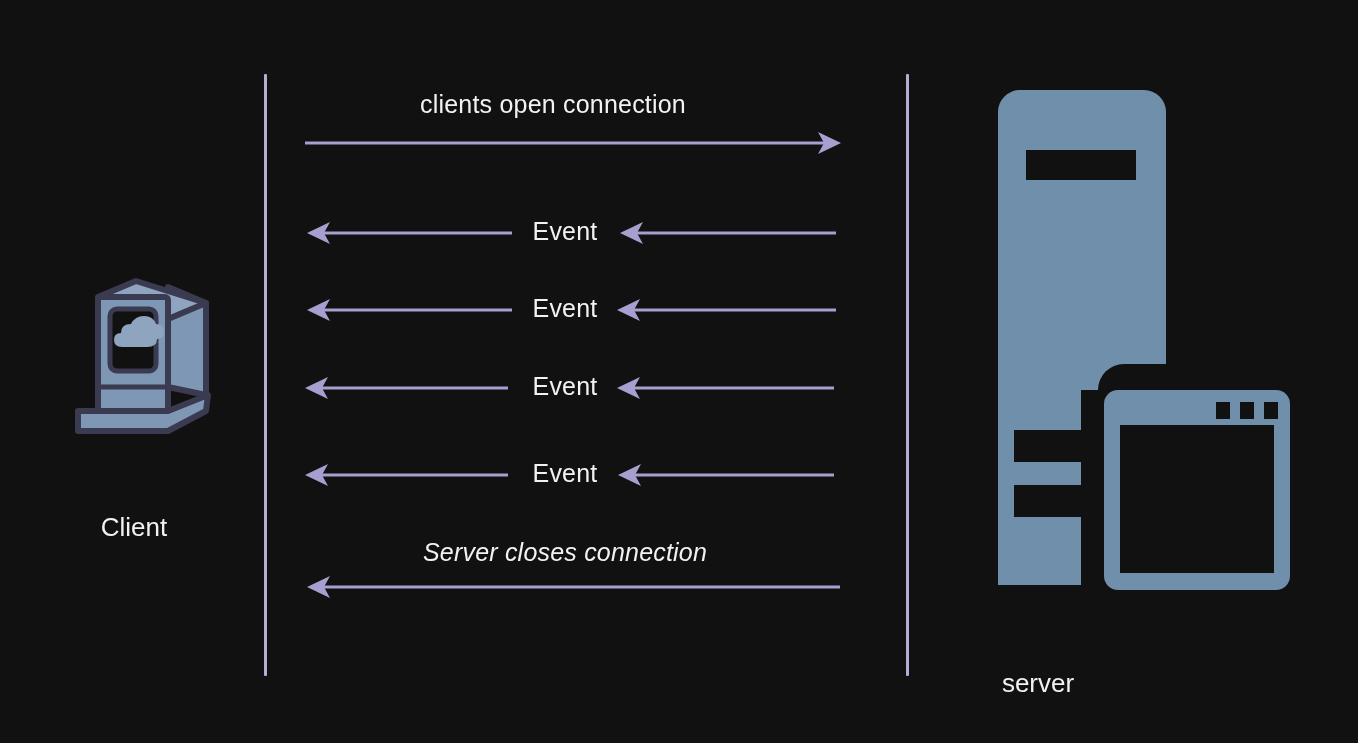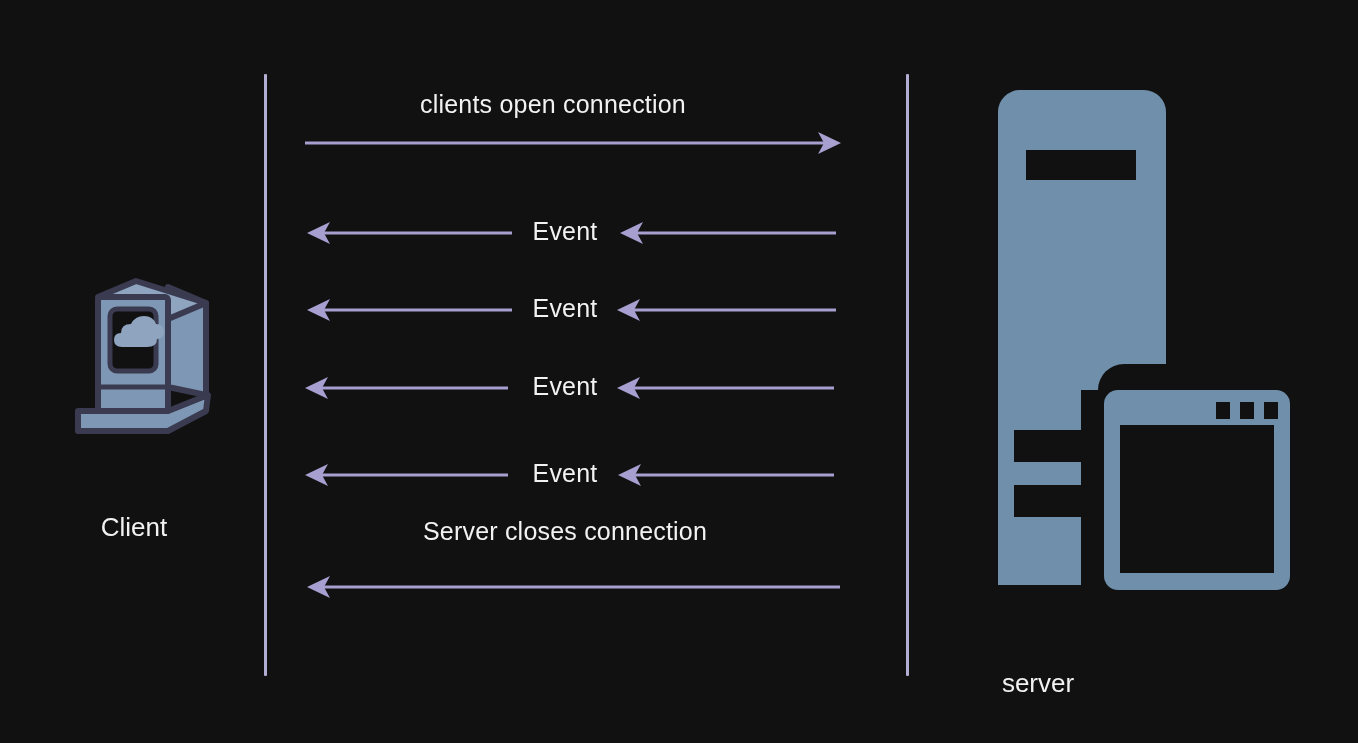--- a/index.html
+++ b/index.html
@@ -103,21 +103,21 @@
   <div class="msg-label centered" style="left:565px; top:461px;">Event</div>
   <svg class="arrow-svg" style="left:303px; top:460px;" width="212" height="30">
     <line x1="205" y1="15" x2="18" y2="15" stroke="#a79fd0" stroke-width="3"></line>
     <path d="M 2 15 L 25 4 L 19 15 L 25 26 Z" fill="#a79fd0"></path>
   </svg>
   <svg class="arrow-svg" style="left:616px; top:460px;" width="225" height="30">
     <line x1="218" y1="15" x2="18" y2="15" stroke="#a79fd0" stroke-width="3"></line>
     <path d="M 2 15 L 25 4 L 19 15 L 25 26 Z" fill="#a79fd0"></path>
   </svg>
 
-  <div class="msg-label centered" style="left:565px; top:519px;">Server closes connection</div>
+  <div class="msg-label centered" style="left:565px; top:540px;font-style:italic;">Server closes connection</div>
   <svg class="arrow-svg" style="left:305px; top:572px;" width="540" height="30">
     <line x1="535" y1="15" x2="18" y2="15" stroke="#a79fd0" stroke-width="3"></line>
     <path d="M 2 15 L 25 4 L 19 15 L 25 26 Z" fill="#a79fd0"></path>
   </svg>
 
   <div id="client-icon">
     <svg width="160" height="165" viewBox="0 0 160 165">
 
       <path d="M112 12 L150 28 L150 120 L112 112 Z" fill="#7e97b4" stroke="#3a3a50" stroke-width="6" stroke-linejoin="round"></path>
 

